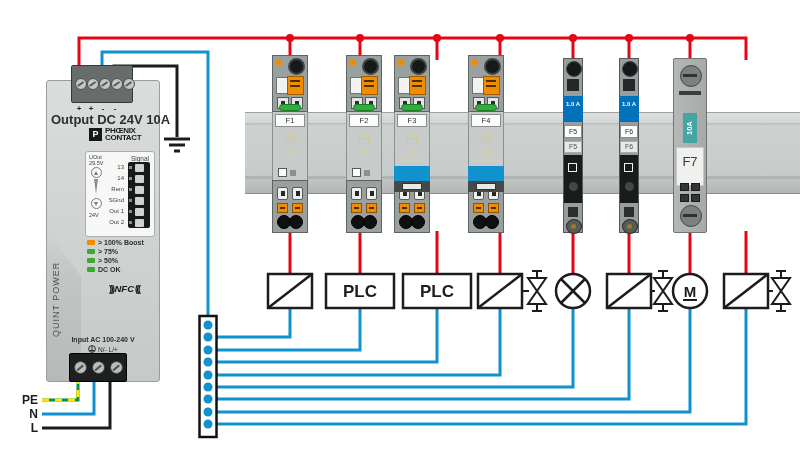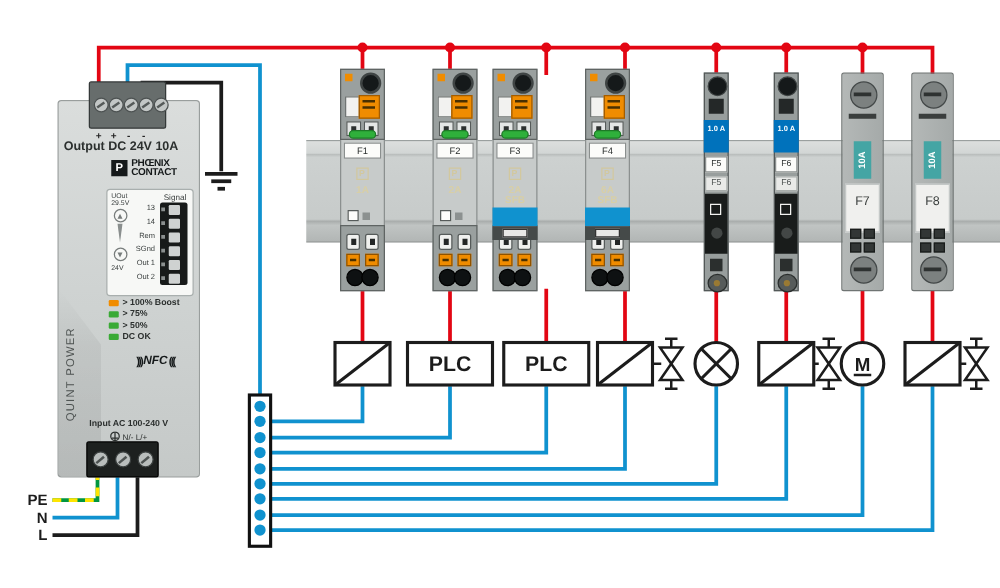--- a/index.html
+++ b/index.html
@@ -13,21 +13,21 @@
     border-top:1px solid #9aa09f;border-bottom:1px solid #878c8b;}
 
   
   #psu{left:46px;top:80px;width:112px;height:300px;background:linear-gradient(180deg,#dadddc,#ced2d1 55%,#c5c9c8);border:1px solid #999e9d;border-radius:3px;}
   #psu-bevel{left:0;top:150px;width:34px;height:150px;background:linear-gradient(180deg,rgba(0,0,0,0) 0,rgba(0,0,0,0.05) 30%,rgba(0,0,0,0.08));clip-path:polygon(0 0,100% 30%,100% 100%,0 100%);}
   #out-block{left:24px;top:-16px;width:62px;height:38px;background:#676d6c;border:1px solid #343939;border-radius:2px;display:flex;align-items:center;justify-content:space-between;padding:0 3px;box-sizing:border-box;}
   .screw{width:10px;height:10px;border-radius:50%;background:#c3c7c6;border:1px solid #4d5252;position:relative;flex:0 0 auto;}
   .screw::after{content:"";position:absolute;left:1px;top:4px;width:7px;height:1.6px;background:#555a59;transform:rotate(-35deg);}
   #out-signs{left:26px;top:23px;width:50px;display:flex;}
   #out-signs span{width:12px;text-align:center;font-size:8px;font-weight:bold;color:#222;}
-  #out-label{left:4px;top:31px;width:104px;font-size:10px;font-weight:bold;color:#2b2f2e;text-align:left;white-space:nowrap;}
+  #out-label{left:4px;top:31px;width:104px;font-size:13px;font-weight:bold;color:#2b2f2e;text-align:left;white-space:nowrap;}
   #brand{left:42px;top:46px;display:flex;align-items:center;gap:3px;}
   #brand .psq{width:13px;height:13px;background:#15191a;color:#fff;font-size:9px;font-weight:bold;text-align:center;line-height:13px;}
   #brand .btxt{font-size:8px;font-weight:bold;color:#15191a;line-height:7px;letter-spacing:-0.3px;}
   #sig-panel{left:38px;top:70px;width:68px;height:84px;background:#f7f8f6;border:1px solid #a9afae;border-radius:3px;}
   .tiny{font-size:5.5px;color:#3c4140;line-height:6px;}
   #sig-label{position:absolute;right:5px;top:3px;font-size:6.5px;color:#3c4140;}
   .dial{position:absolute;left:5px;width:9px;height:9px;border:1px solid #777c7b;border-radius:50%;}
   .dial i{position:absolute;left:2px;width:0;height:0;border-left:2.5px solid transparent;border-right:2.5px solid transparent;}
   .dial .up{top:2.5px;border-bottom:4px solid #777c7b;}
   .dial .dn{top:2.5px;border-top:4px solid #777c7b;}
@@ -94,21 +94,21 @@
   .tcp .dsq2{position:absolute;left:4px;top:148px;width:10px;height:10px;background:#2b2f2e;}
   .tcp .bc{position:absolute;left:2px;top:160px;width:14px;height:13px;border-radius:50%;background:#565b5a;border:1px solid #2b2f2e;}
   .tcp .bc::after{content:"";position:absolute;left:4px;top:4px;width:5px;height:5px;border-radius:50%;background:#9a7a33;}
 
   
   .fuse{top:58px;width:34px;height:175px;background:linear-gradient(90deg,#b4b8b7,#a5aaa9);border:1px solid #6f7473;border-radius:2px;box-sizing:border-box;}
   .fuse .scr{position:absolute;left:6px;width:20px;height:20px;border-radius:50%;background:#7c8180;border:1px solid #43_4848;border:1px solid #434848;}
   .fuse .scr::after{content:"";position:absolute;left:2px;top:8px;width:14px;height:3px;background:#2e3231;}
   .fuse .slot{position:absolute;left:5px;top:32px;width:22px;height:4px;background:#3a3e3d;}
   .fuse .teal{position:absolute;left:9px;top:54px;width:14px;height:30px;background:#44a5a4;color:#fff;font-size:7.5px;font-weight:bold;writing-mode:vertical-rl;transform:rotate(180deg);text-align:center;line-height:14px;}
-  .fuse .wlab{position:absolute;left:2px;top:88px;width:28px;height:39px;background:#f0f0ee;border:1px solid #c4c8c7;box-sizing:border-box;font-size:10px;color:#3a3e3d;text-align:center;line-height:28px;}
+  .fuse .wlab{position:absolute;left:2px;top:88px;width:28px;height:39px;background:#f0f0ee;border:1px solid #c4c8c7;box-sizing:border-box;font-size:13px;color:#3a3e3d;text-align:center;line-height:28px;}
   .fuse .cts{position:absolute;left:6px;top:124px;width:20px;height:19px;display:flex;flex-wrap:wrap;gap:2px;}
   .fuse .cts i{width:9px;height:8px;background:#32_3635;background:#323635;border:1px solid #191c1b;box-sizing:border-box;}
 </style>
 </head>
 <body>
 
 <div id="canvas">
 
   <svg class="abs" style="left:0;top:0" width="800" height="470" viewBox="0 0 800 470">
 
@@ -513,31 +513,18 @@
     <div class="wlab">F7</div>
     <div class="cts">
         <i></i>
         <i></i>
         <i></i>
         <i></i>
       </div>
     <div class="scr" style="top:146px"></div>
   </div>
 
-  <div class="fuse abs" style="left:729px">
-    <div class="scr" style="top:6px"></div>
-    <div class="slot"></div>
-    <div class="teal">10A</div>
-    <div class="wlab">F8</div>
-    <div class="cts">
-        <i></i>
-        <i></i>
-        <i></i>
-        <i></i>
-      </div>
-    <div class="scr" style="top:146px"></div>
-  </div>
 
   <div class="mains-lbl abs" style="left:8px;top:393px">PE</div>
   <div class="mains-lbl abs" style="left:8px;top:407px">N</div>
   <div class="mains-lbl abs" style="left:8px;top:421px">L</div>
 
 </div>
 
 </body></html>

